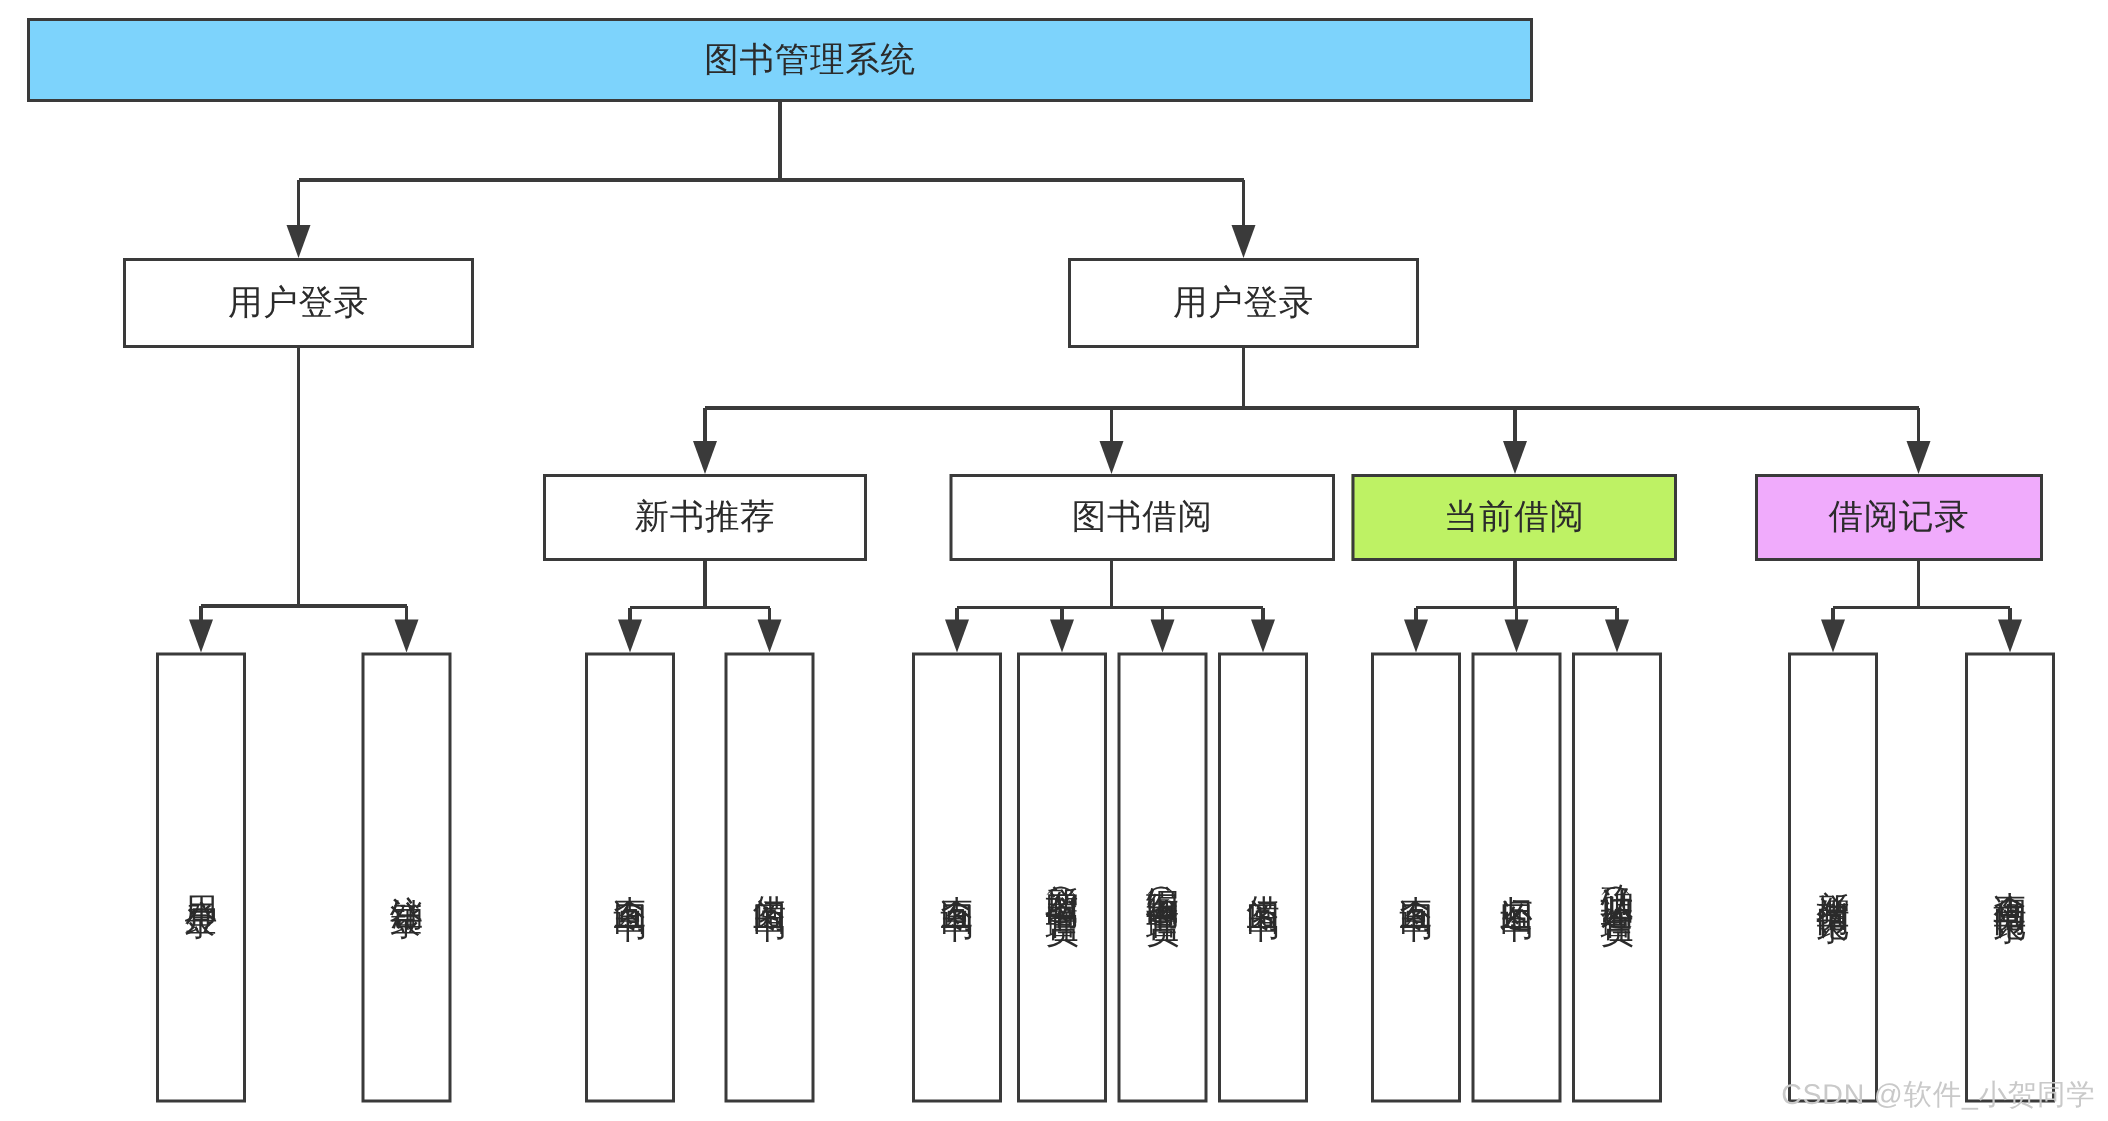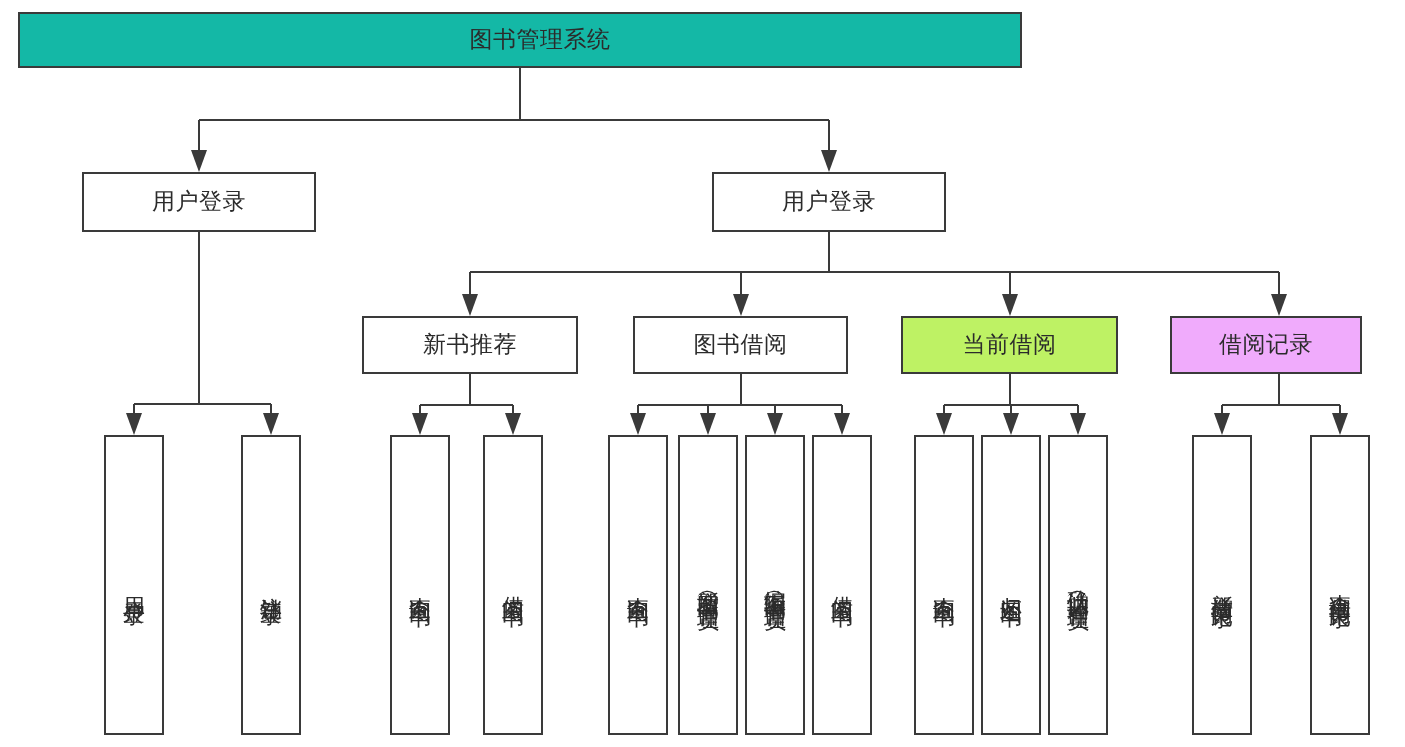--- a/index.html
+++ b/index.html
@@ -117,33 +117,33 @@
       <line x1="1078" y1="405" x2="1078" y2="415" stroke="#3a3a3a" stroke-width="2.5" shape-rendering="crispEdges"></line>
       <polygon points="1070,413 1086,413 1078,435" fill="#3a3a3a"></polygon>
       <line x1="1279" y1="374" x2="1279" y2="405" stroke="#3a3a3a" stroke-width="2.5" shape-rendering="crispEdges"></line>
       <line x1="1222" y1="405" x2="1340" y2="405" stroke="#3a3a3a" stroke-width="2.5" shape-rendering="crispEdges"></line>
       <line x1="1222" y1="405" x2="1222" y2="415" stroke="#3a3a3a" stroke-width="2.5" shape-rendering="crispEdges"></line>
       <polygon points="1214,413 1230,413 1222,435" fill="#3a3a3a"></polygon>
       <line x1="1340" y1="405" x2="1340" y2="415" stroke="#3a3a3a" stroke-width="2.5" shape-rendering="crispEdges"></line>
       <polygon points="1332,413 1348,413 1340,435" fill="#3a3a3a"></polygon>
     </svg>
   <div id="node-layer">
-      <div class="node-box" style="left: 18px; top: 12px; width: 1004px; height: 56px; border-color: rgb(58, 58, 58); background: #14b8a6; padding-left: 40px;">
+      <div class="node-box" style="left: 18px; top: 12px; width: 1004px; height: 56px; border-color: rgb(58, 58, 58); background: #7dd3fc; padding-left: 40px;">
         <span class="node-label-h" style="color: rgb(43, 43, 43);">图书管理系统</span>
       </div>
       <div class="node-box" style="left: 82px; top: 172px; width: 234px; height: 60px; border-color: rgb(58, 58, 58); background: rgb(255, 255, 255);">
         <span class="node-label-h" style="color: rgb(43, 43, 43);">用户登录</span>
       </div>
       <div class="node-box" style="left: 712px; top: 172px; width: 234px; height: 60px; border-color: rgb(58, 58, 58); background: rgb(255, 255, 255);">
         <span class="node-label-h" style="color: rgb(43, 43, 43);">用户登录</span>
       </div>
       <div class="node-box" style="left: 362px; top: 316px; width: 216px; height: 58px; border-color: rgb(58, 58, 58); background: rgb(255, 255, 255);">
         <span class="node-label-h" style="color: rgb(43, 43, 43);">新书推荐</span>
       </div>
-      <div class="node-box" style="left: 633px; top: 316px; width: 215px; height: 58px; border-color: rgb(58, 58, 58); background: rgb(255, 255, 255);">
+      <div class="node-box" style="left: 633px; top: 316px; width: 257px; height: 58px; border-color: rgb(58, 58, 58); background: rgb(255, 255, 255);">
         <span class="node-label-h" style="color: rgb(43, 43, 43);">图书借阅</span>
       </div>
       <div class="node-box" style="left: 901px; top: 316px; width: 217px; height: 58px; border-color: rgb(58, 58, 58); background: #bef264;">
         <span class="node-label-h" style="color: rgb(43, 43, 43);">当前借阅</span>
       </div>
       <div class="node-box" style="left: 1170px; top: 316px; width: 192px; height: 58px; border-color: rgb(58, 58, 58); background: #f0abfc;">
         <span class="node-label-h" style="color: rgb(43, 43, 43);">借阅记录</span>
       </div>
       <div class="node-box" style="left: 104px; top: 435px; width: 60px; height: 300px; border-color: rgb(58, 58, 58); background: rgb(255, 255, 255);">
         <span class="node-label-v" style="color: rgb(43, 43, 43);">用户登录</span>
@@ -178,13 +178,14 @@
       <div class="node-box" style="left: 1048px; top: 435px; width: 60px; height: 300px; border-color: rgb(58, 58, 58); background: rgb(255, 255, 255);">
         <span class="node-label-v" style="color: rgb(43, 43, 43);">确认归还（管理员）</span>
       </div>
       <div class="node-box" style="left: 1192px; top: 435px; width: 60px; height: 300px; border-color: rgb(58, 58, 58); background: rgb(255, 255, 255);">
         <span class="node-label-v" style="color: rgb(43, 43, 43);">新增借阅记录</span>
       </div>
       <div class="node-box" style="left: 1310px; top: 435px; width: 60px; height: 300px; border-color: rgb(58, 58, 58); background: rgb(255, 255, 255);">
         <span class="node-label-v" style="color: rgb(43, 43, 43);">查询借阅记录</span>
       </div>
     </div>
+  <div class="watermark">CSDN @软件_小贺同学</div>
 </div>
 
 </body></html>

